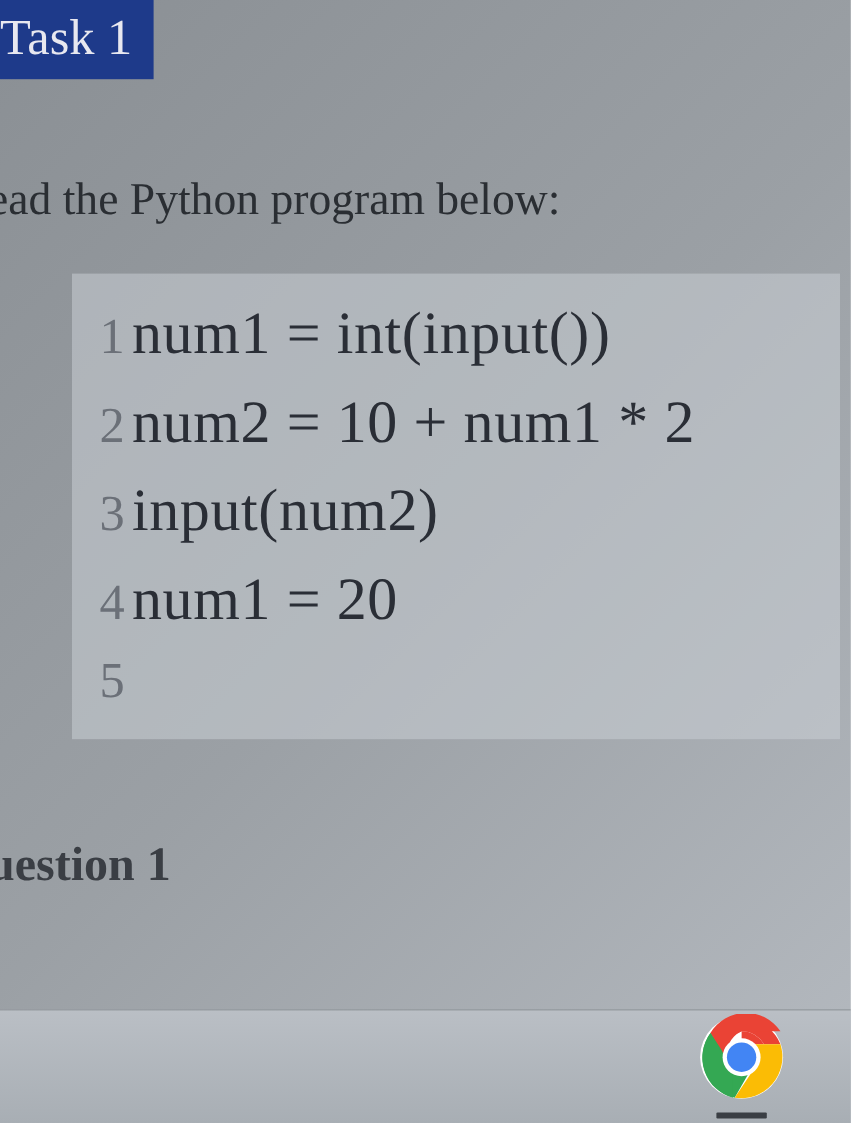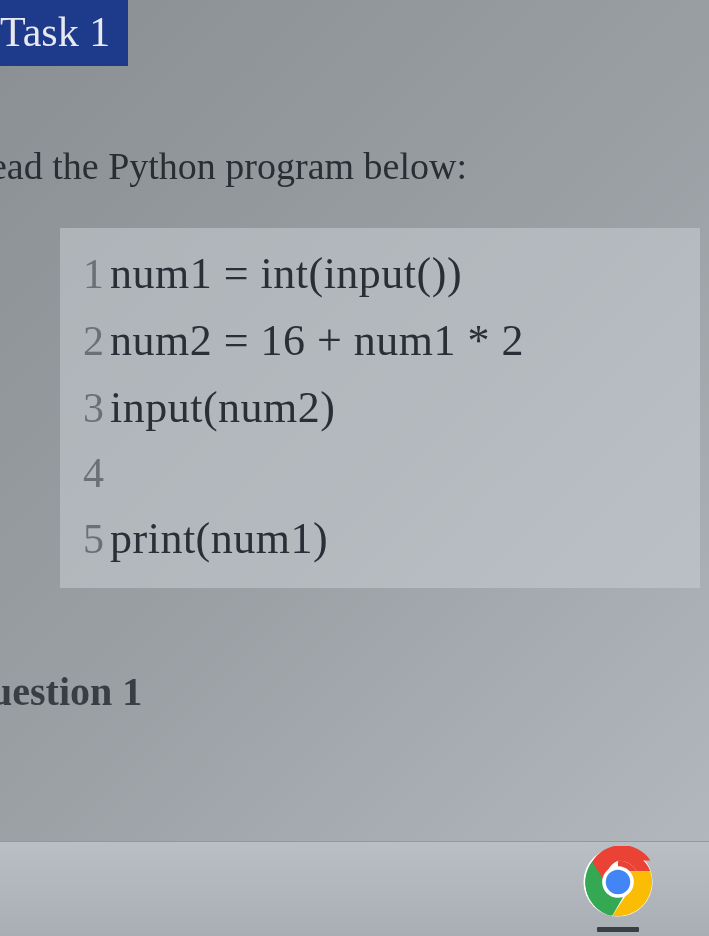--- a/index.html
+++ b/index.html
@@ -52,21 +52,21 @@
     .line-number {
       color: #6b7078;
       font-size: 42px;
       width: 34px;
       text-align: right;
       margin-right: 6px;
       font-family: Georgia, serif;
     }
     .code-text {
       color: #2a2e36;
-      font-size: 44px;
+      font-size: 50px;
       font-family: Georgia, 'Times New Roman', serif;
       letter-spacing: 0.5px;
     }
     .question-heading {
       color: #3a3e44;
       font-size: 40px;
       font-weight: bold;
       margin-top: 80px;
       margin-left: -10px;
       font-family: Georgia, serif;
@@ -108,32 +108,32 @@
 
 <div class="instruction">ead the Python program below:</div>
 
 <div class="code-block">
   <div class="code-line">
     <span class="line-number">1</span>
     <span class="code-text">num1 = int(input())</span>
   </div>
   <div class="code-line">
     <span class="line-number">2</span>
-    <span class="code-text">num2 = 16 + num1 * 2</span>
+    <span class="code-text">num2 = 10 + num1 * 2</span>
   </div>
   <div class="code-line">
     <span class="line-number">3</span>
     <span class="code-text">input(num2)</span>
   </div>
   <div class="code-line">
     <span class="line-number">4</span>
+    <span class="code-text">num1 = 20</span>
   </div>
   <div class="code-line">
     <span class="line-number">5</span>
-    <span class="code-text">print(num1)</span>
   </div>
 </div>
 
 <div class="question-heading">uestion 1</div>
 
 <div class="taskbar">
   <div class="chrome-icon">
     <svg class="chrome-svg" viewBox="0 0 100 100">
       <circle cx="50" cy="50" r="48" fill="#ffffff"></circle>
       <path d="M 50 20 A 30 30 0 0 1 76 35 L 95 35 A 48 48 0 0 0 14 22 L 30 50 A 30 30 0 0 1 50 20 Z" fill="#ea4335"></path>

